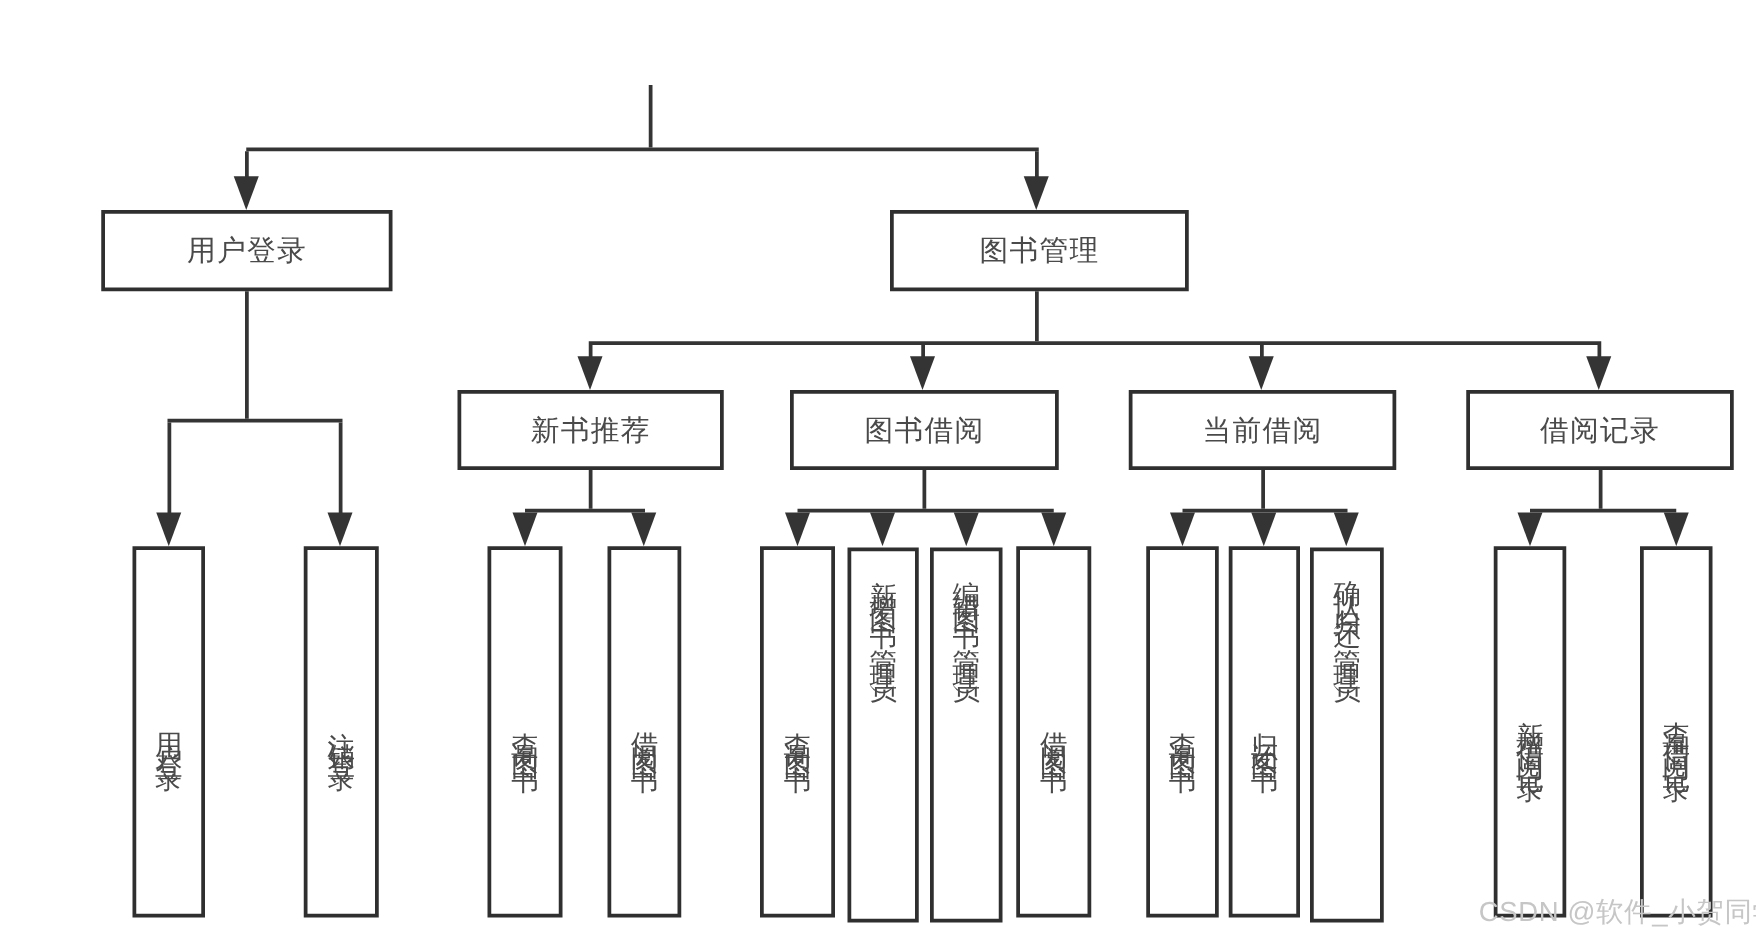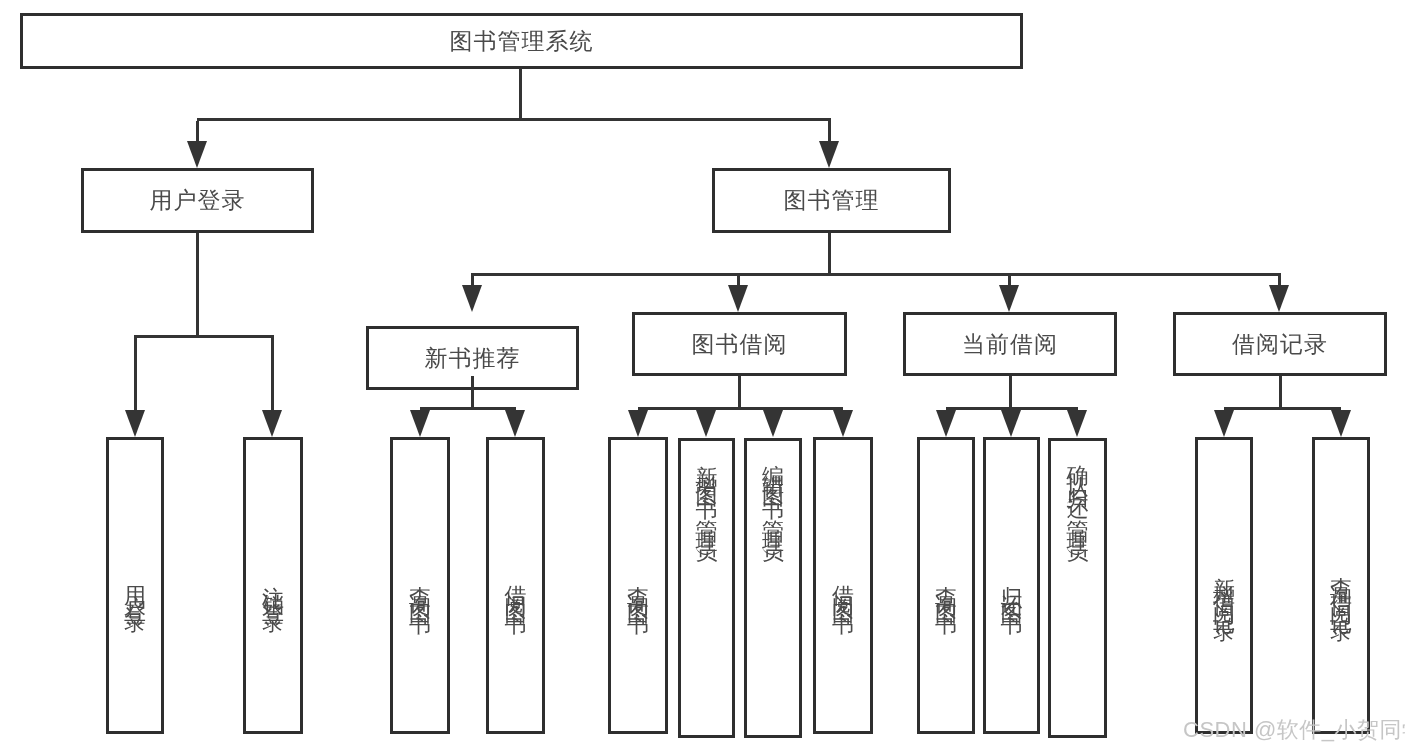--- a/index.html
+++ b/index.html
@@ -28,33 +28,30 @@
   .watermark{
     position:absolute;left:1183px;top:715px;z-index:5;
     font-size:22px;color:#c6c6c6;letter-spacing:0.5px;white-space:nowrap;
   }
 </style>
 </head>
 <body>
 
 <div class="canvas">
 
-  <div class="box" style="left:20px;top:13px;width:1003px;height:56px;">
-    <span class="hlabel">图书管理系统</span>
-  </div>
 
   <div class="box" style="left:81px;top:168px;width:233px;height:65px;">
     <span class="hlabel">用户登录</span>
   </div>
 
   <div class="box" style="left:712px;top:168px;width:239px;height:65px;">
     <span class="hlabel">图书管理</span>
   </div>
 
-  <div class="box" style="left:366px;top:312px;width:213px;height:64px;margin-top:14px;">
+  <div class="box" style="left:366px;top:312px;width:213px;height:64px;">
     <span class="hlabel">新书推荐</span>
   </div>
 
   <div class="box" style="left:632px;top:312px;width:215px;height:64px;">
     <span class="hlabel">图书借阅</span>
   </div>
 
   <div class="box" style="left:903px;top:312px;width:214px;height:64px;">
     <span class="hlabel">当前借阅</span>
   </div>

